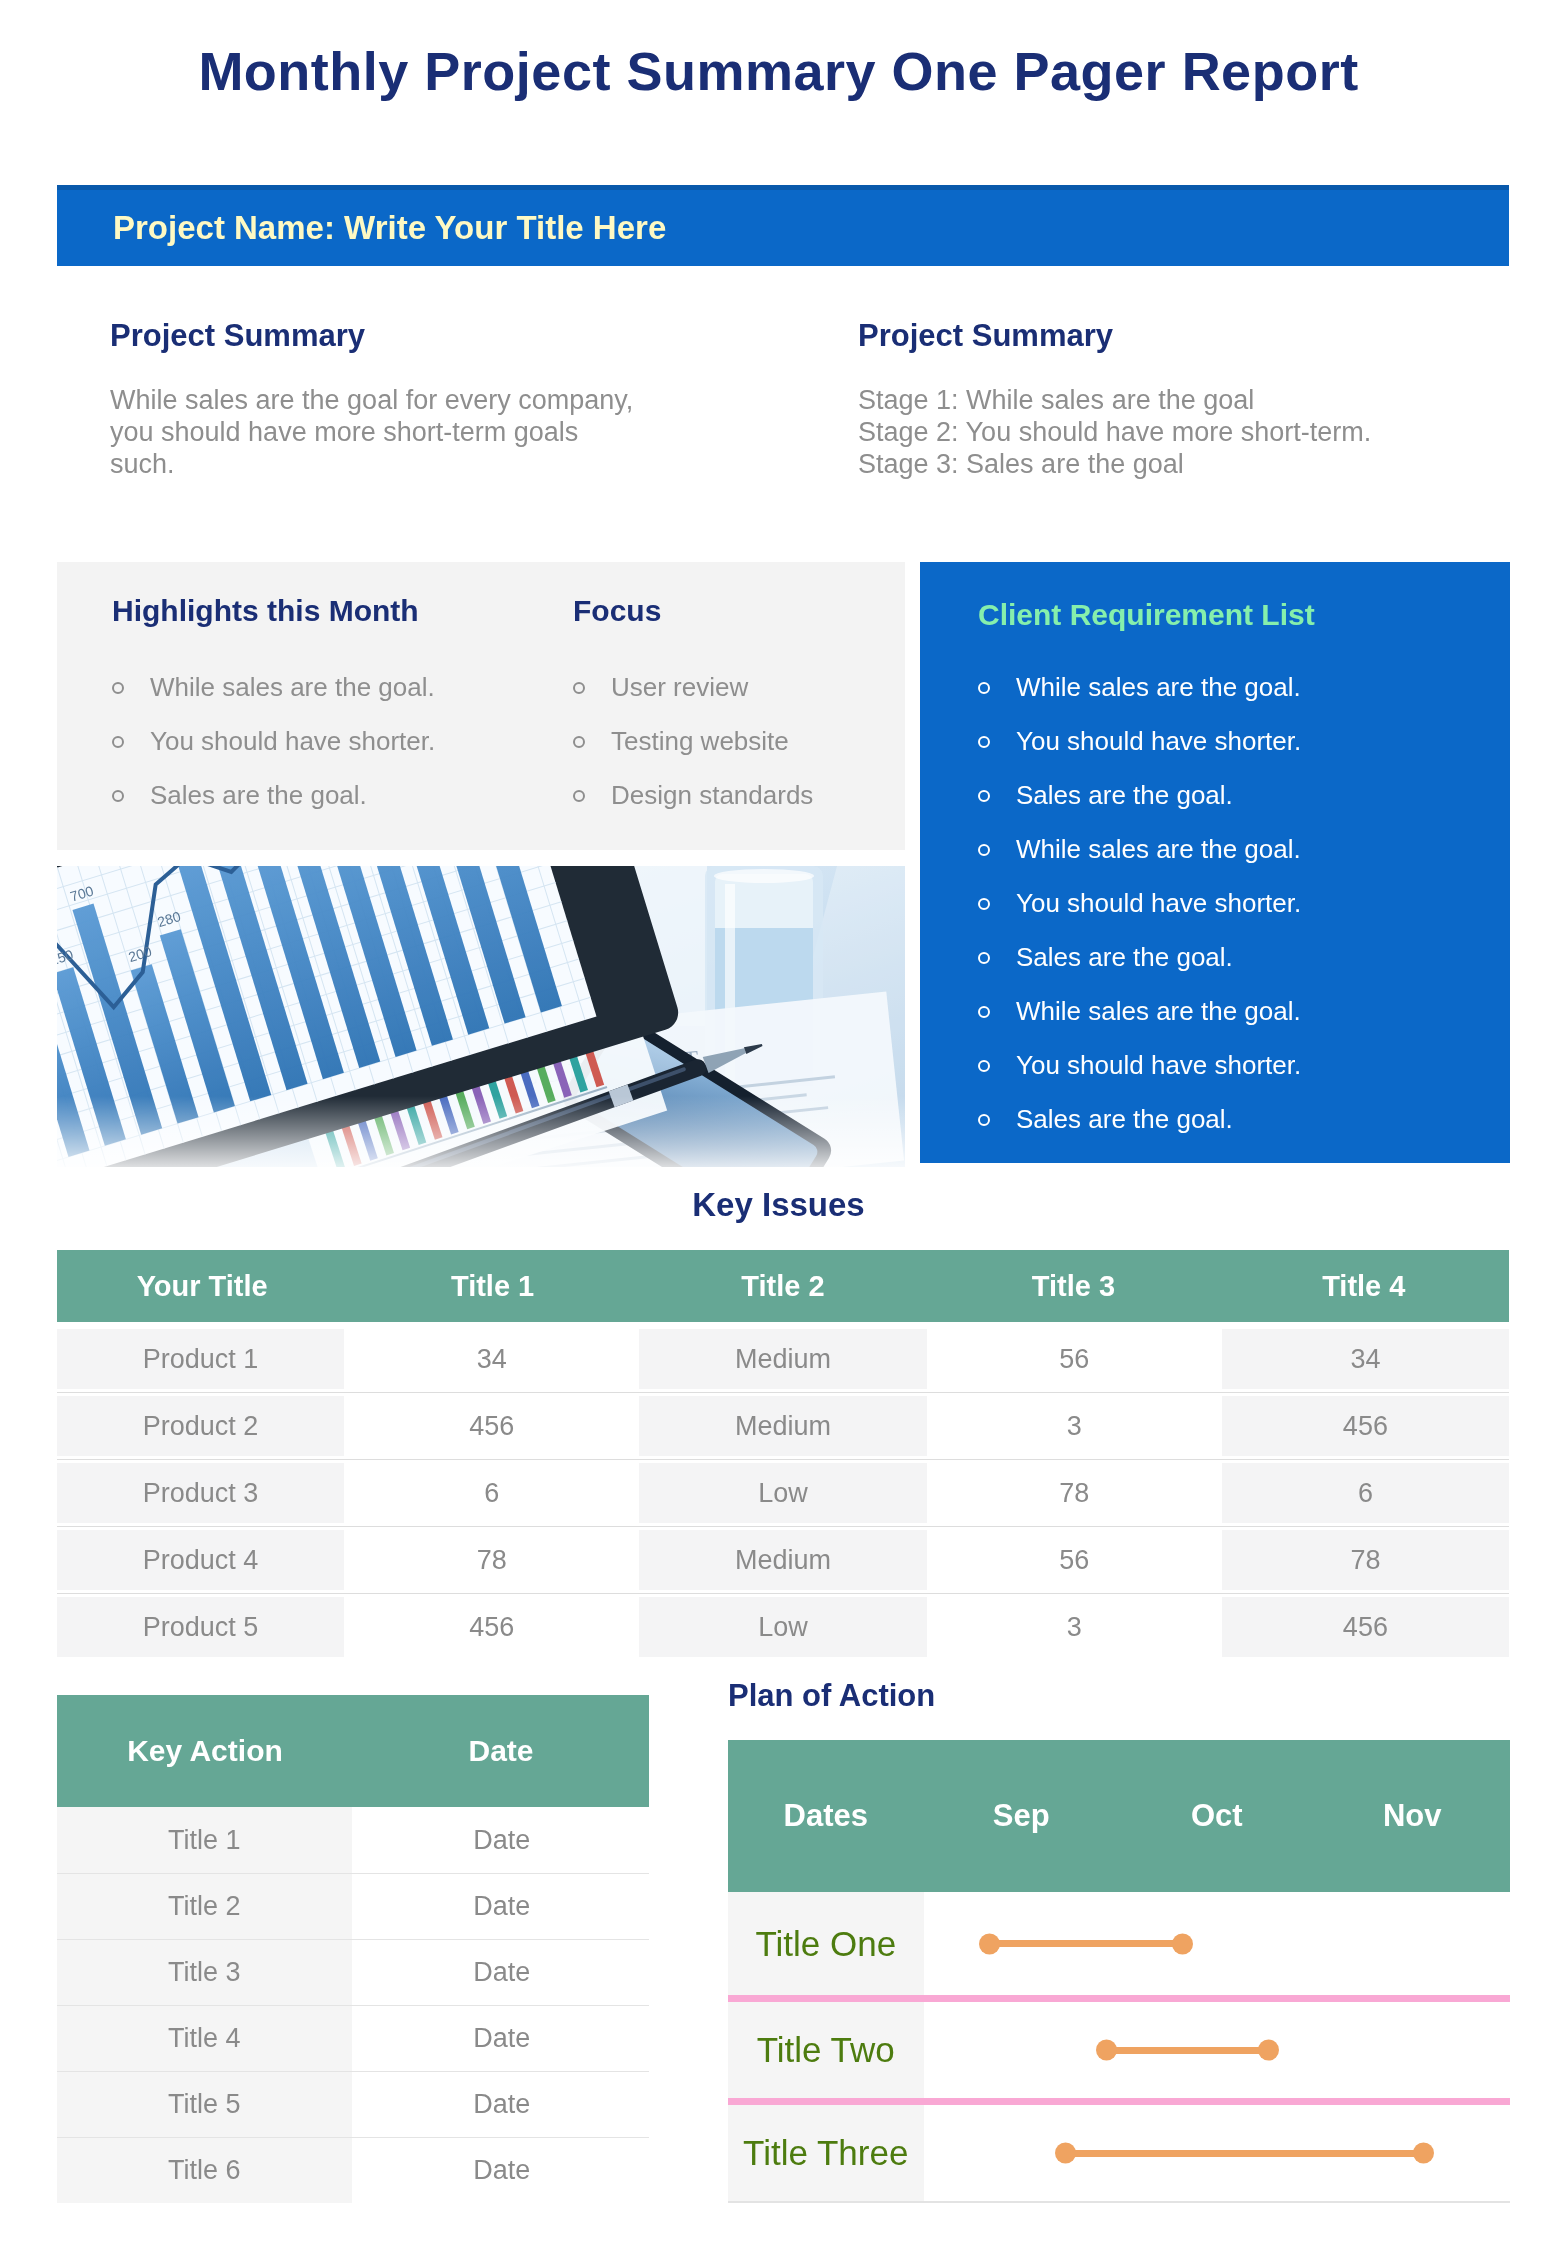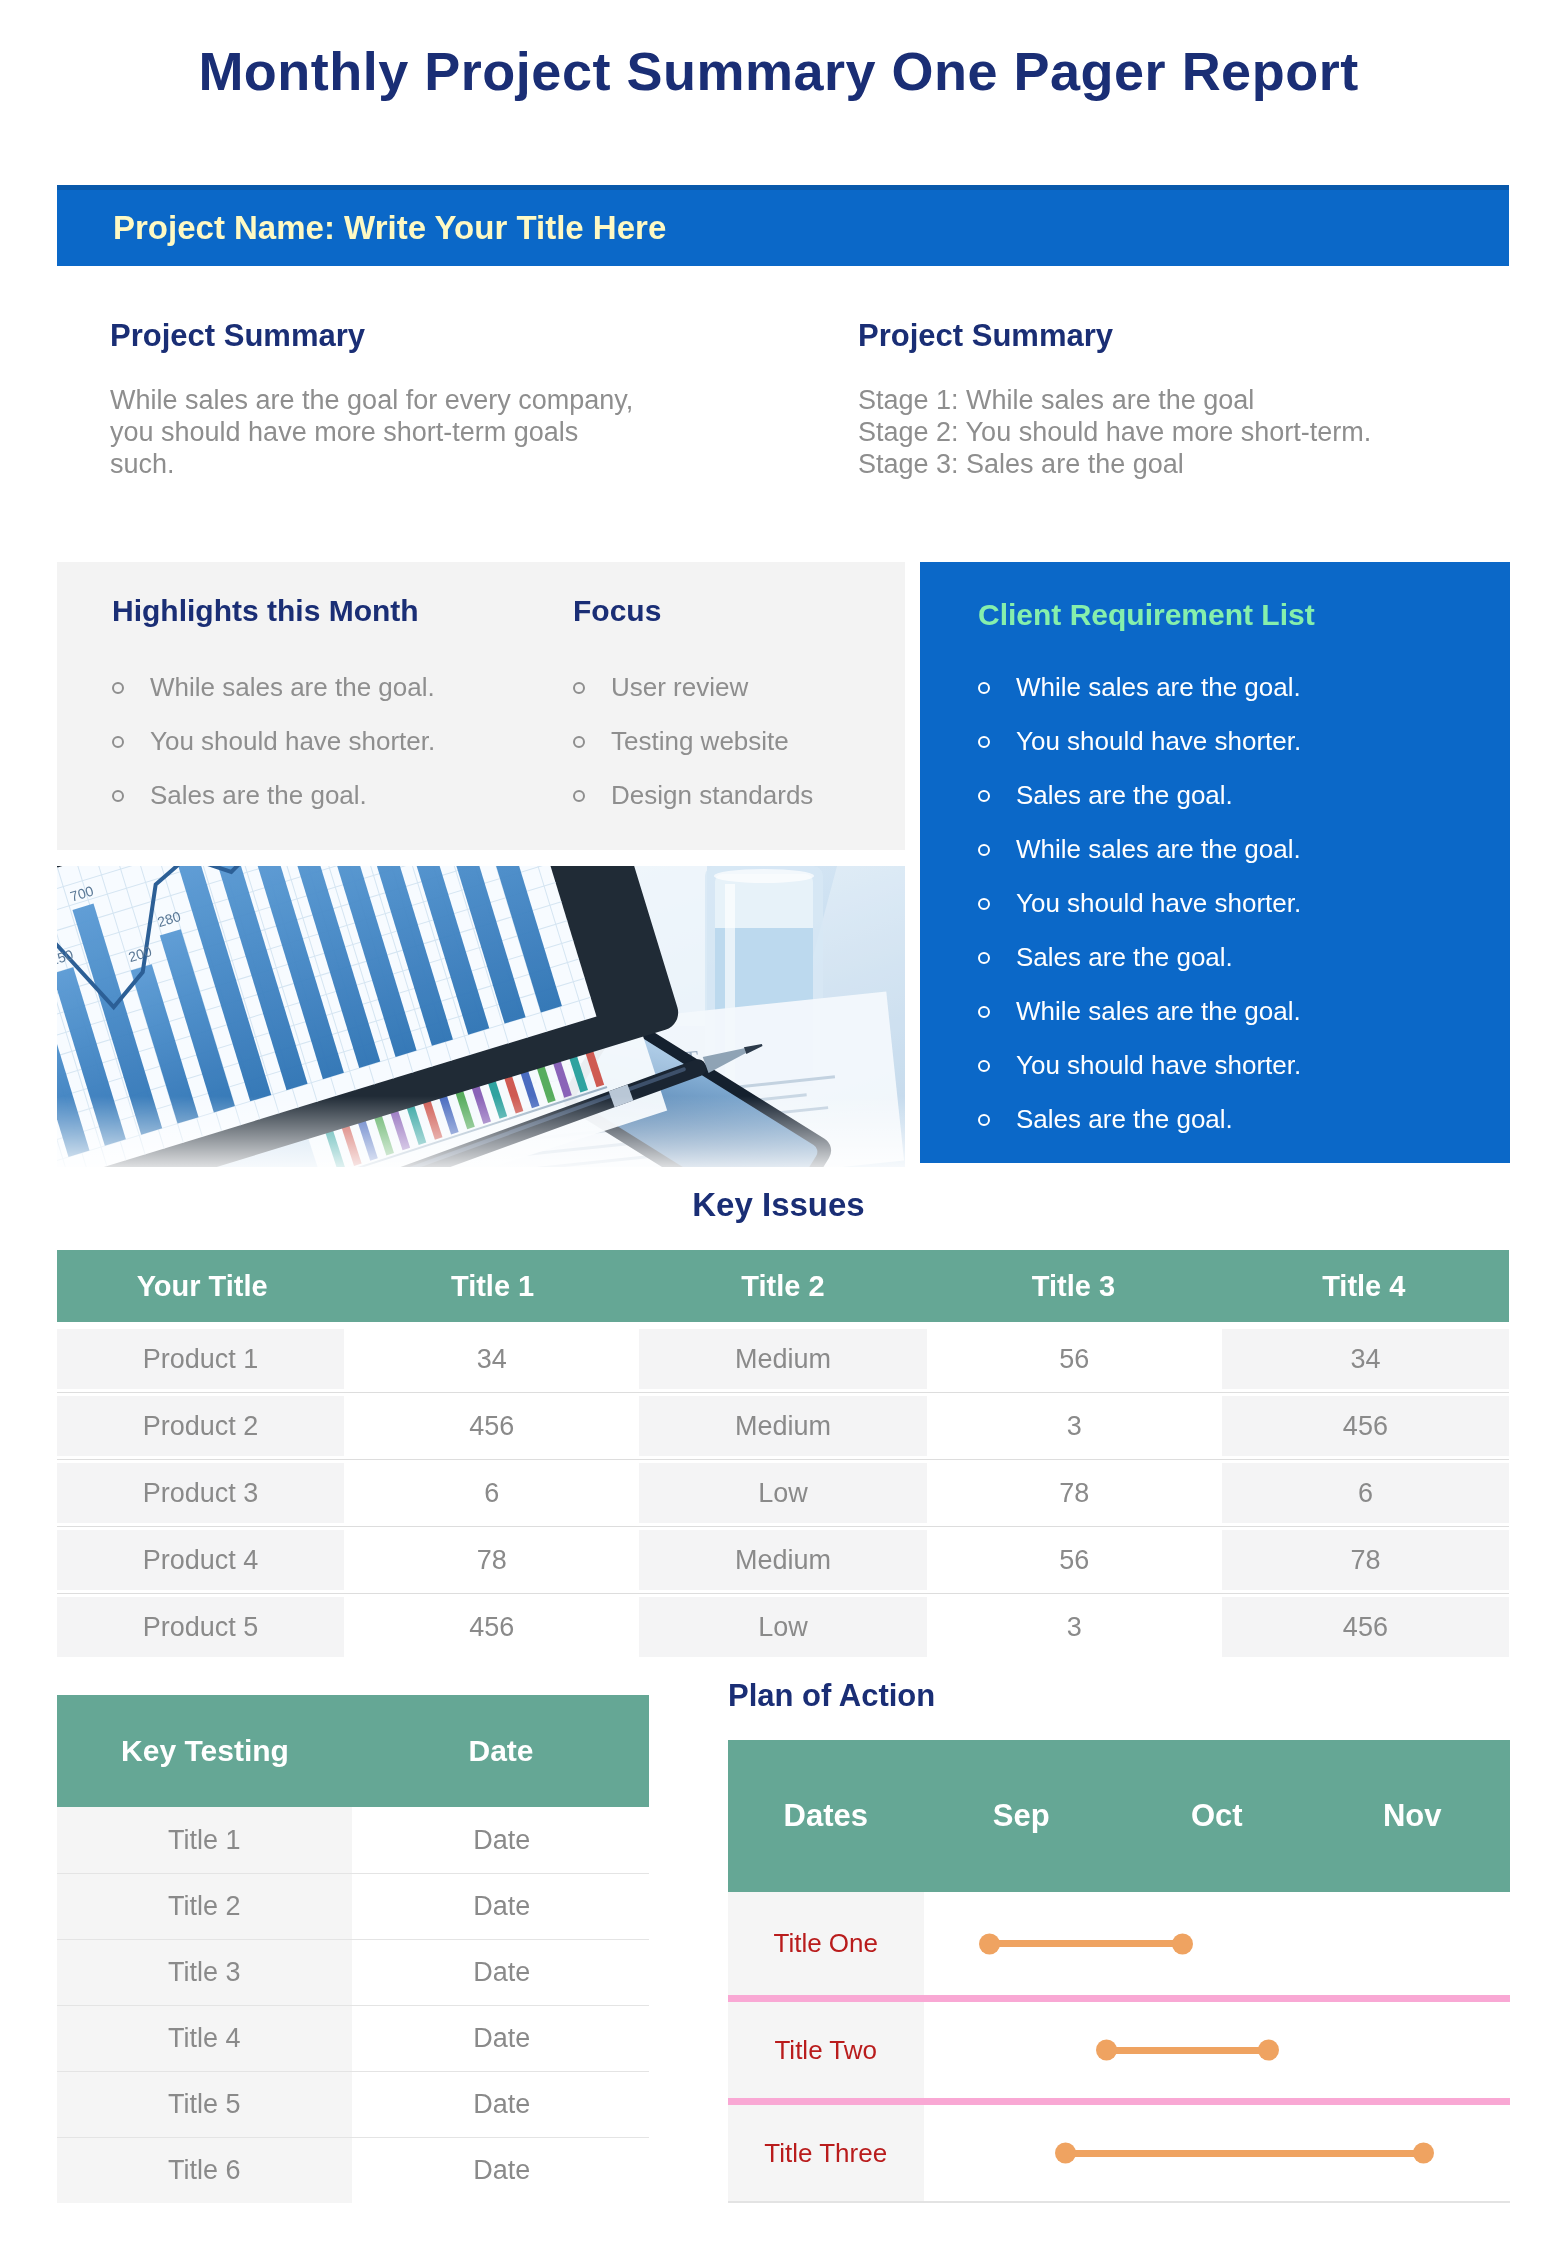--- a/index.html
+++ b/index.html
@@ -155,21 +155,21 @@
     background:var(--green); height:152px; align-items:center;
   }
   .gantt-head div{ text-align:center; color:#fff; font-size:31px; font-weight:bold; }
   .gantt-row{
     display:grid; grid-template-columns:1fr 3fr; height:103px;
   }
   .gantt-row + .gantt-row{ border-top:7px solid #f9a8d4; }
   .gantt-label{
     background:#F5F5F5;
     display:flex; align-items:center; justify-content:center;
-    font-size:26px; color:#b91c1c;
+    font-size:35px; color:#4d7c0f;
   }
   .gantt-track{ position:relative; background:#ffffff; }
   .gantt-bar{
     position:absolute; top:calc(50% - 3.5px); height:7px;
     background:var(--orange); border-radius:4px;
   }
   .gantt-bar::before, .gantt-bar::after{
     content:''; position:absolute; width:21px; height:21px; border-radius:50%;
     background:var(--orange); top:50%; transform:translateY(-50%);
   }
@@ -447,21 +447,21 @@
       <div>Product 5</div>
       <div>456</div>
       <div>Low</div>
       <div>3</div>
       <div>456</div>
     </div>
   </div>
 
   <div class="ka-table">
     <div class="ka-head">
-      <div>Key Testing</div>
+      <div>Key Action</div>
       <div>Date</div>
     </div>
     <div class="ka-row">
       <div>Title 1</div>
       <div>Date</div>
     </div>
     <div class="ka-row">
       <div>Title 2</div>
       <div>Date</div>
     </div>

